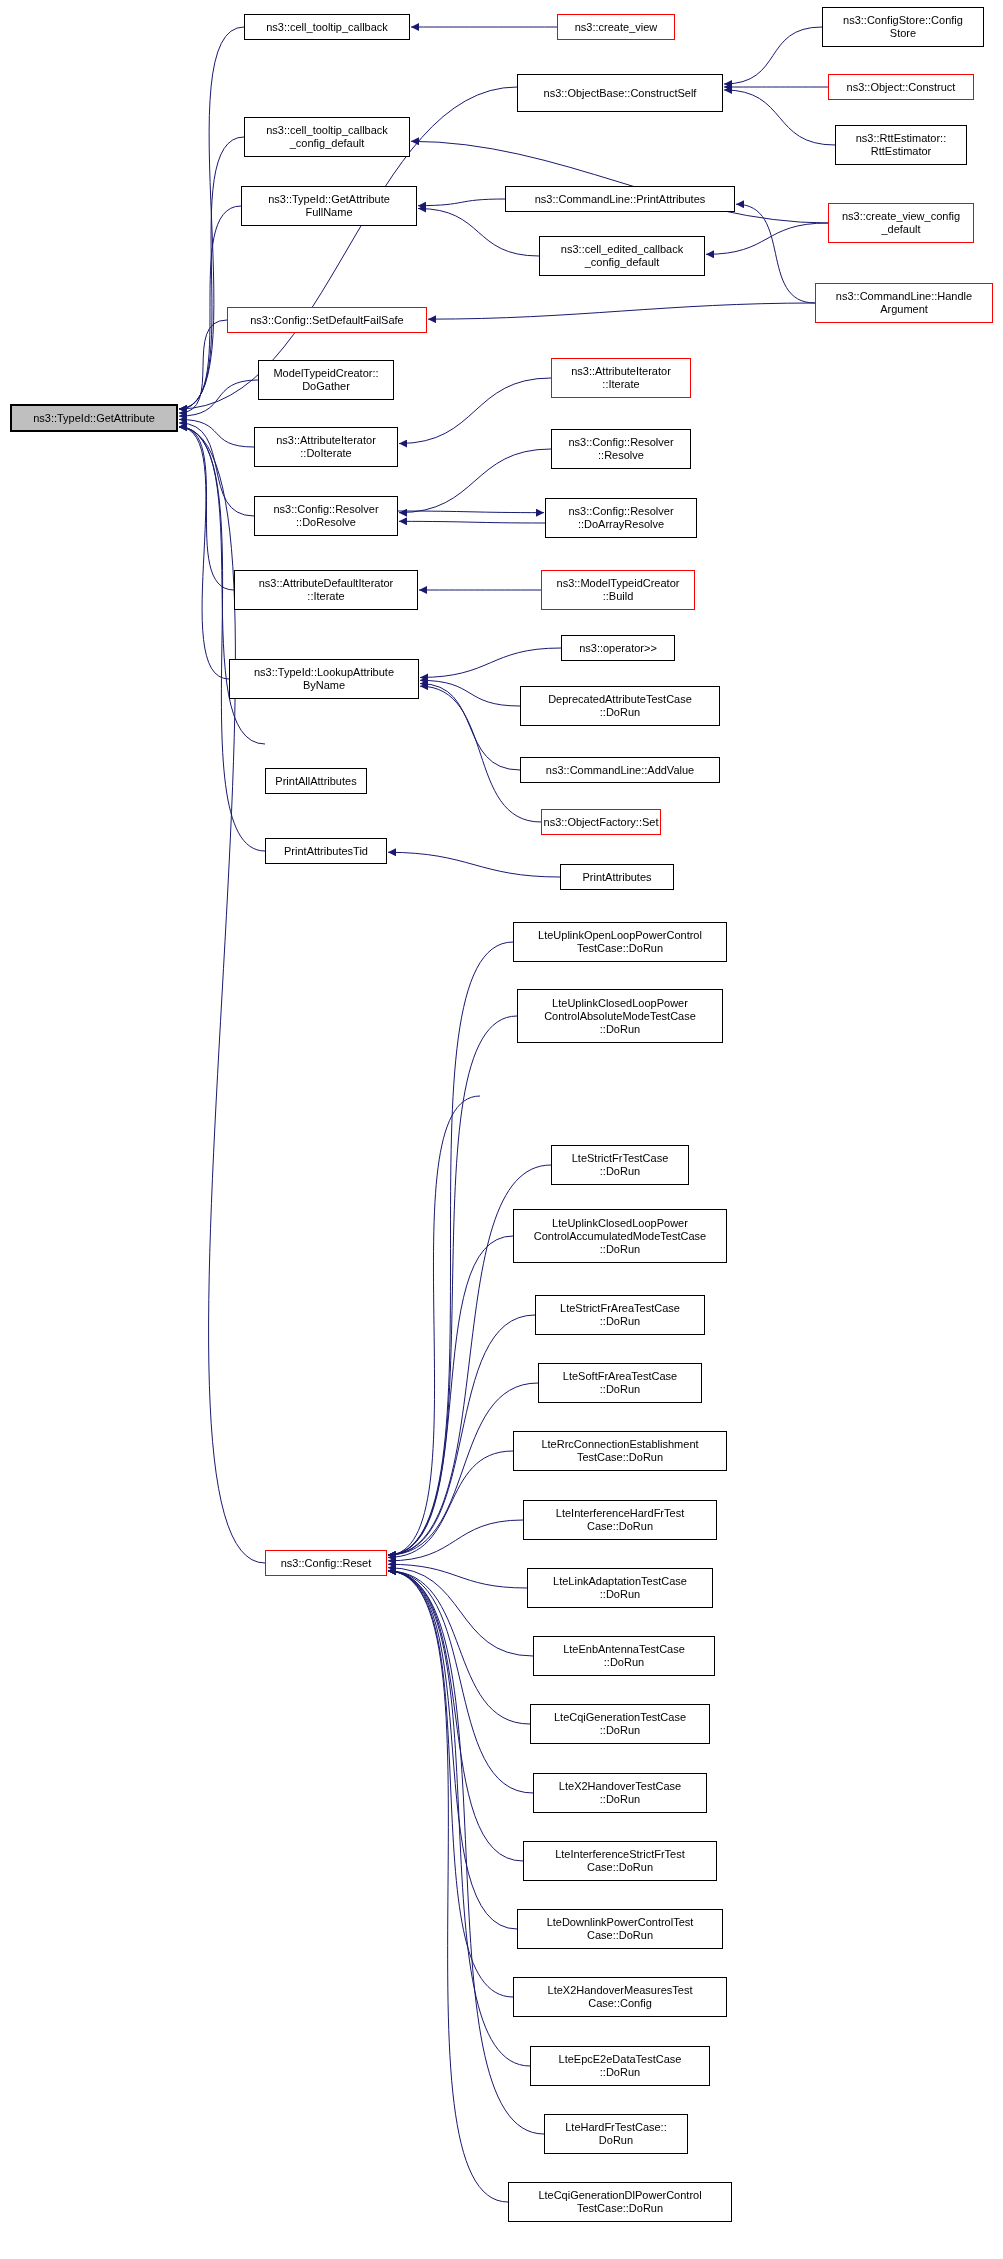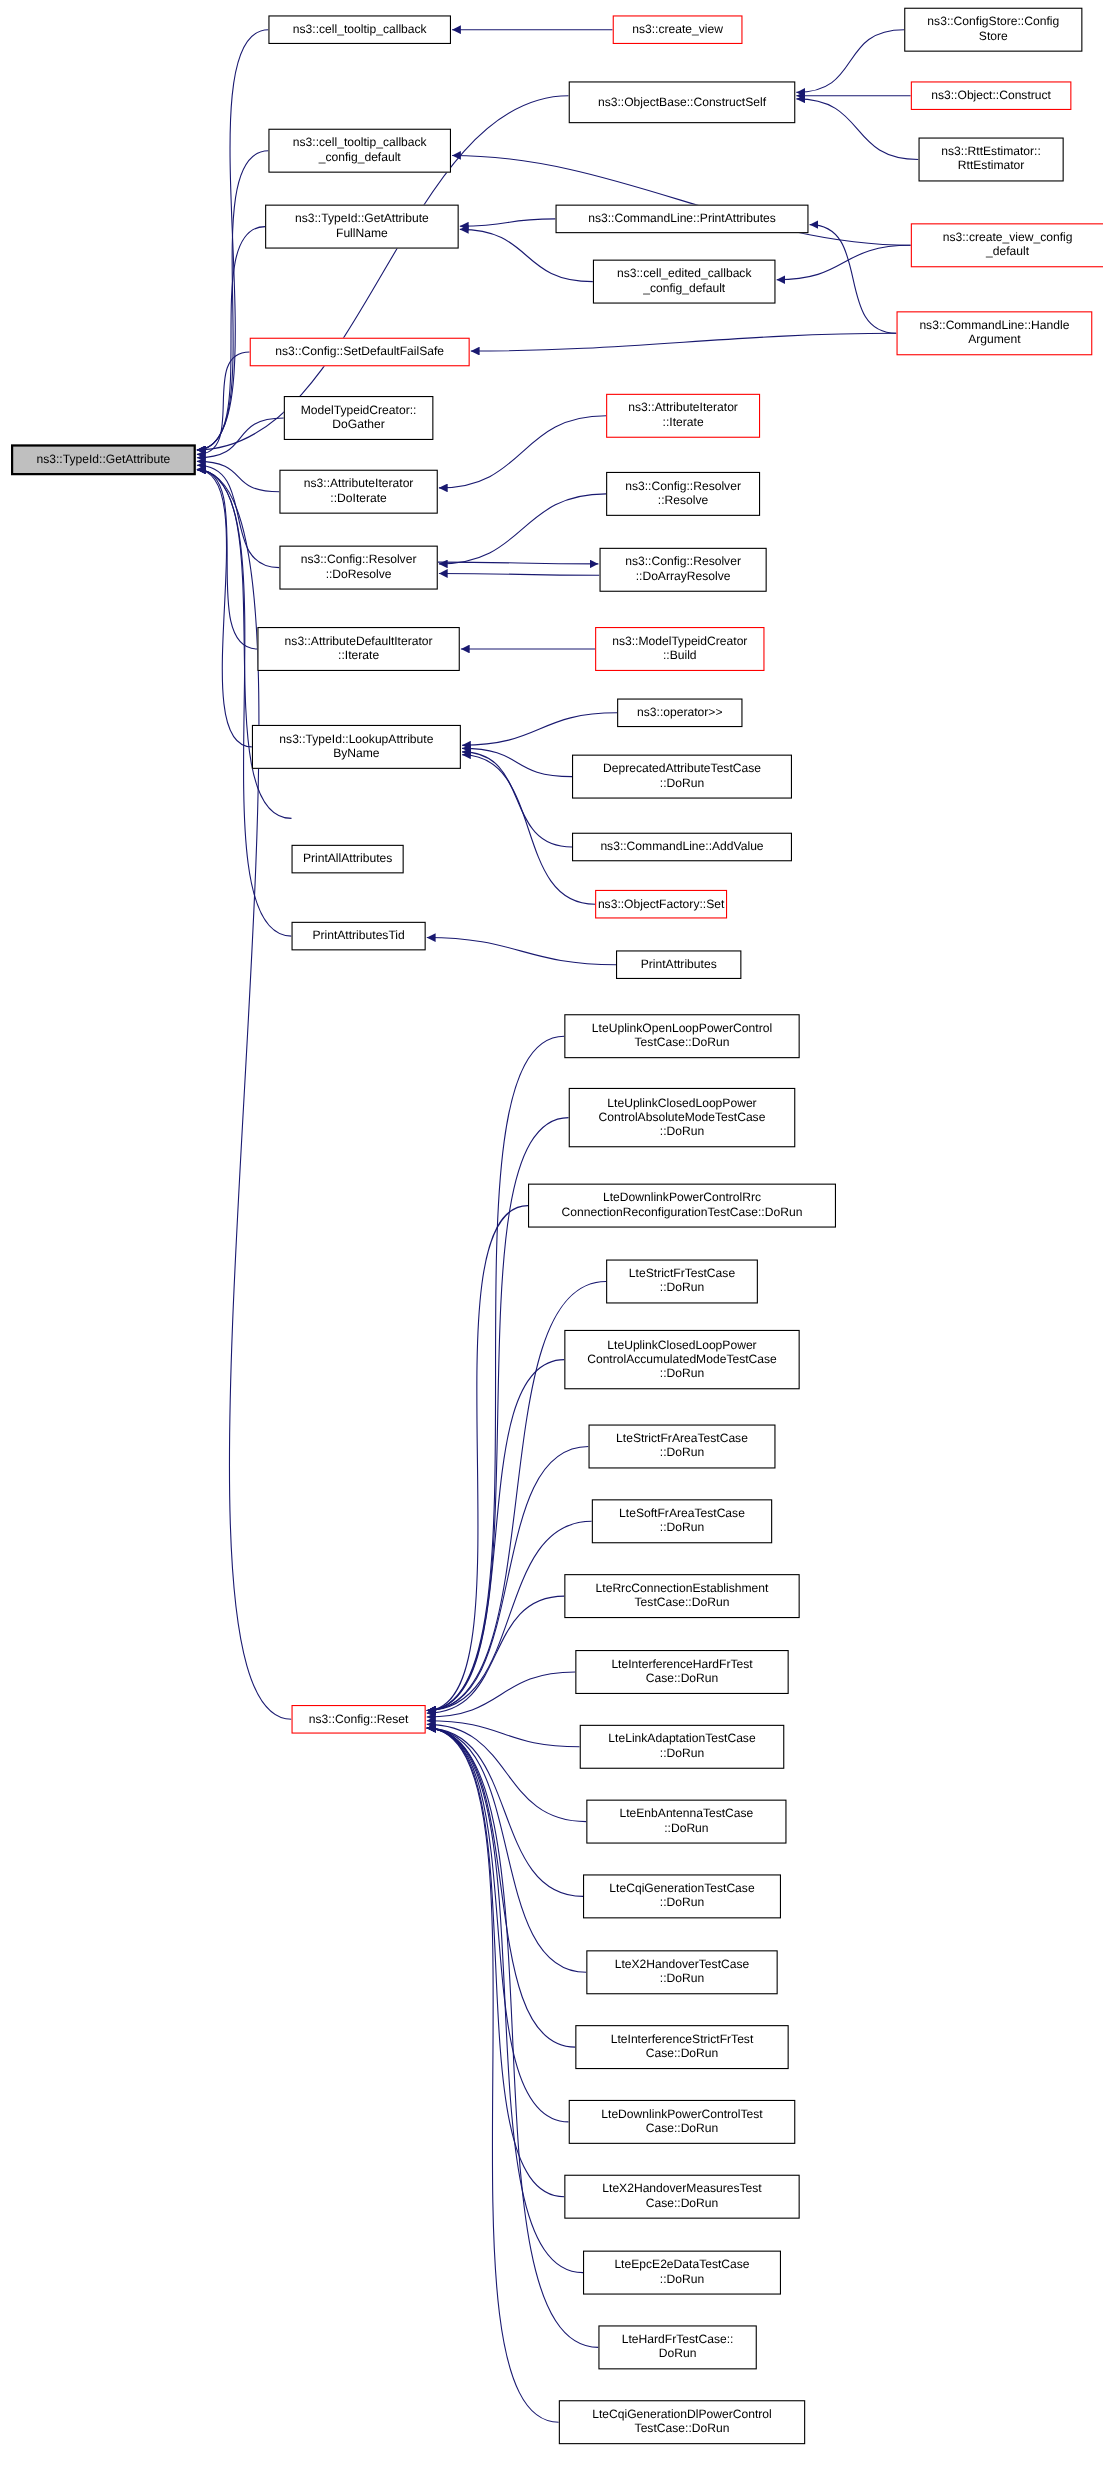--- a/index.html
+++ b/index.html
@@ -111,21 +111,21 @@
   <div class="node red" style="left:828px;top:74px;width:146px;height:26px">ns3::Object::Construct</div>
   <div class="node" style="left:835px;top:125px;width:132px;height:40px">ns3::RttEstimator::
 RttEstimator</div>
   <div class="node" style="left:244px;top:117px;width:166px;height:40px">ns3::cell_tooltip_callback
 _config_default</div>
   <div class="node" style="left:241px;top:186px;width:176px;height:40px">ns3::TypeId::GetAttribute
 FullName</div>
   <div class="node" style="left:505px;top:186px;width:230px;height:26px">ns3::CommandLine::PrintAttributes</div>
   <div class="node" style="left:539px;top:236px;width:166px;height:40px">ns3::cell_edited_callback
 _config_default</div>
-  <div class="node red" style="left:828px;top:203px;width:176px;height:40px">ns3::create_view_config
+  <div class="node red" style="left:828px;top:203px;width:146px;height:40px">ns3::create_view_config
 _default</div>
   <div class="node red" style="left:815px;top:283px;width:178px;height:40px">ns3::CommandLine::Handle
 Argument</div>
   <div class="node red" style="left:227px;top:307px;width:200px;height:26px">ns3::Config::SetDefaultFailSafe</div>
   <div class="node" style="left:258px;top:360px;width:136px;height:40px">ModelTypeidCreator::
 DoGather</div>
   <div class="node red" style="left:551px;top:358px;width:140px;height:40px">ns3::AttributeIterator
 ::Iterate</div>
   <div class="node" style="left:254px;top:427px;width:144px;height:40px">ns3::AttributeIterator
 ::DoIterate</div>
@@ -149,22 +149,20 @@
   <div class="node red" style="left:541px;top:809px;width:120px;height:26px">ns3::ObjectFactory::Set</div>
   <div class="node" style="left:265px;top:838px;width:122px;height:26px">PrintAttributesTid</div>
   <div class="node" style="left:560px;top:864px;width:114px;height:26px">PrintAttributes</div>
   <div class="node red" style="left:265px;top:1550px;width:122px;height:26px">ns3::Config::Reset</div>
 
   <div class="node" style="left:513px;top:922px;width:214px;height:40px">LteUplinkOpenLoopPowerControl
 TestCase::DoRun</div>
   <div class="node" style="left:517px;top:989px;width:206px;height:54px">LteUplinkClosedLoopPower
 ControlAbsoluteModeTestCase
 ::DoRun</div>
-  <div class="node" style="left:480px;top:1076px;width:280px;height:40px">LteDownlinkPowerControlRrc
-ConnectionReconfigurationTestCase::DoRun</div>
   <div class="node" style="left:551px;top:1145px;width:138px;height:40px">LteStrictFrTestCase
 ::DoRun</div>
   <div class="node" style="left:513px;top:1209px;width:214px;height:54px">LteUplinkClosedLoopPower
 ControlAccumulatedModeTestCase
 ::DoRun</div>
   <div class="node" style="left:535px;top:1295px;width:170px;height:40px">LteStrictFrAreaTestCase
 ::DoRun</div>
   <div class="node" style="left:538px;top:1363px;width:164px;height:40px">LteSoftFrAreaTestCase
 ::DoRun</div>
   <div class="node" style="left:513px;top:1431px;width:214px;height:40px">LteRrcConnectionEstablishment
@@ -177,21 +175,21 @@
 ::DoRun</div>
   <div class="node" style="left:530px;top:1704px;width:180px;height:40px">LteCqiGenerationTestCase
 ::DoRun</div>
   <div class="node" style="left:533px;top:1773px;width:174px;height:40px">LteX2HandoverTestCase
 ::DoRun</div>
   <div class="node" style="left:523px;top:1841px;width:194px;height:40px">LteInterferenceStrictFrTest
 Case::DoRun</div>
   <div class="node" style="left:517px;top:1909px;width:206px;height:40px">LteDownlinkPowerControlTest
 Case::DoRun</div>
   <div class="node" style="left:513px;top:1977px;width:214px;height:40px">LteX2HandoverMeasuresTest
-Case::DoRun</div>
+Case::Config</div>
   <div class="node" style="left:530px;top:2046px;width:180px;height:40px">LteEpcE2eDataTestCase
 ::DoRun</div>
   <div class="node" style="left:544px;top:2114px;width:144px;height:40px">LteHardFrTestCase::
 DoRun</div>
   <div class="node" style="left:508px;top:2182px;width:224px;height:40px">LteCqiGenerationDlPowerControl
 TestCase::DoRun</div>
 
 </div>
 
 </body></html>

